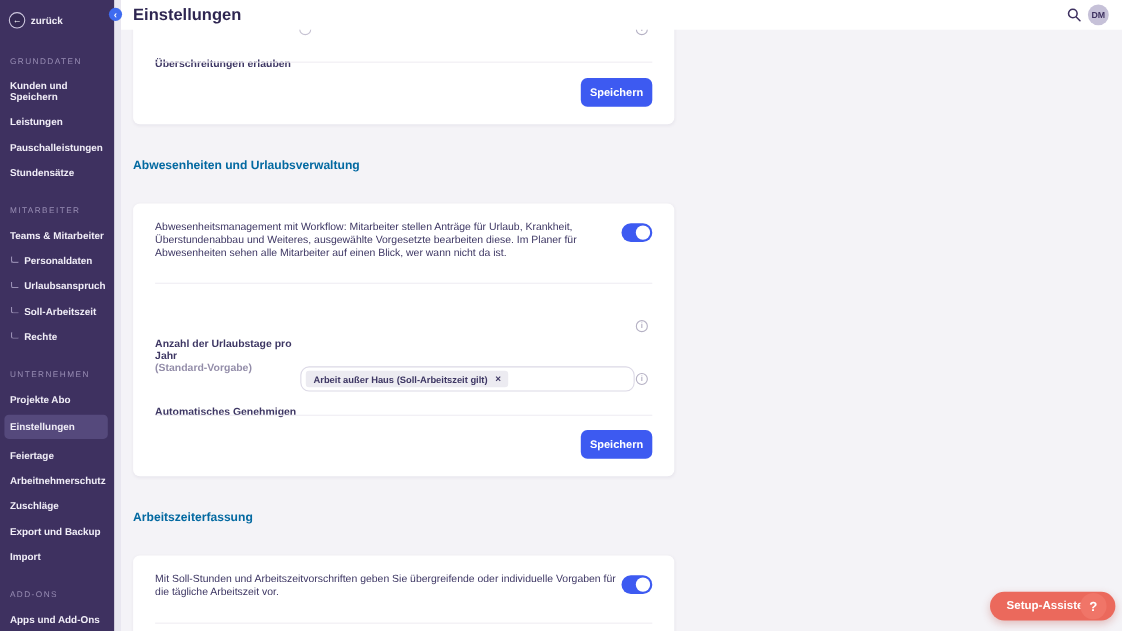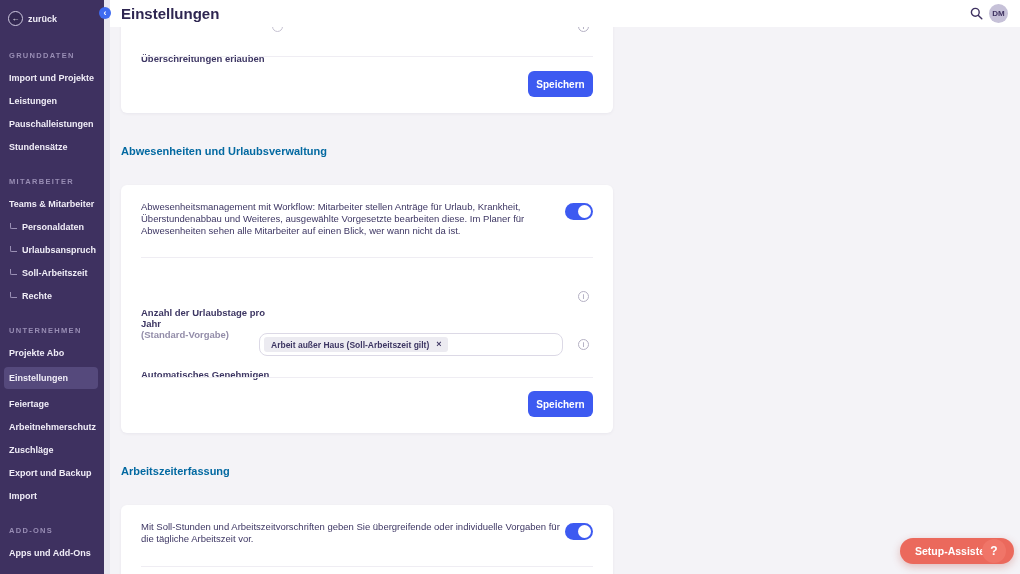--- a/index.html
+++ b/index.html
@@ -5,21 +5,21 @@
   html,body{margin:0;padding:0;background:#F4F3F7;}
   .stage{position:relative;width:1020px;height:574px;background:#F4F3F7;overflow:hidden;
          font-family:"Liberation Sans",sans-serif;-webkit-font-smoothing:antialiased;}
 
   
   .sidebar{position:absolute;left:0;top:0;width:104px;height:574px;background:#3E3160;z-index:15;}
   .logo{font-size:17px;font-weight:700;color:#FFFFFF;padding:5px 0 0 10px;letter-spacing:.2px;}
   .back-row{display:flex;align-items:center;gap:5px;margin:11px 0 0 8px;font-size:9px;font-weight:700;color:#F0EDF7;cursor:pointer;}
   .back-circle{width:13px;height:13px;border:1px solid #CFC9E0;border-radius:50%;background:#332852;color:#FFFFFF;
                font-size:8px;line-height:1;display:flex;align-items:center;justify-content:center;flex:0 0 auto;}
-  .nav-sec{margin:25px 0 0 9px;font-size:7.5px;font-weight:700;letter-spacing:1.3px;color:#988DB4;}
+  .nav-sec{margin:25px 0 0 9px;font-size:7.5px;font-weight:400;letter-spacing:1.3px;color:#988DB4;}
   .nav-item{margin:13px 0 0 9px;font-size:9px;font-weight:700;color:#F0EDF7;display:flex;align-items:center;cursor:pointer;line-height:10px;}
   .nav-item.active{background:#55497C;border-radius:4px;margin-left:4px;margin-top:9px;margin-bottom:-3px;padding:6px 0 6px 5px;width:89px;}
   .lshape{width:6px;height:5px;border-left:1.5px solid #9A90B5;border-bottom:1.5px solid #9A90B5;
           border-bottom-left-radius:2px;display:inline-block;margin:0 5px 3px 1px;flex:0 0 auto;}
   .scroll-strip{position:absolute;left:104px;top:0;width:6px;height:574px;background:#E9E7F0;z-index:16;}
   .collapse-btn{position:absolute;left:99px;top:7px;width:12px;height:12px;border-radius:50%;background:#3F6BF0;color:#fff;
                 font-size:9px;font-weight:700;line-height:1;display:flex;align-items:center;justify-content:center;z-index:20;cursor:pointer;}
 
   
   .topbar{position:absolute;left:110px;top:0;width:910px;height:27px;background:#FFFFFF;z-index:10;}
@@ -33,21 +33,21 @@
   #card1{top:-20px;height:133px;z-index:1;}
   #card2{top:185px;height:248px;}
   #card3{top:505px;height:92px;}
   .divider{position:absolute;left:20px;width:452px;height:1px;background:#EFEDF3;}
   .section-heading{position:absolute;left:121px;font-size:11px;font-weight:700;color:#0369a1;}
   .para{position:absolute;left:20px;font-size:9.5px;line-height:12px;color:#3D3663;}
   .field-label{position:absolute;left:20px;font-size:9.5px;line-height:11px;font-weight:700;color:#3D3663;margin-top:33px;}
   .field-sub{font-weight:700;color:#938DA9;}
   .text-input{position:absolute;left:152px;width:304px;height:24px;box-sizing:border-box;border:1px solid #DCD9E6;border-radius:8px;
               padding:0 0 0 10px;font-family:"Liberation Sans",sans-serif;font-size:10px;font-weight:700;color:#3D3663;background:#fff;}
-  .select-box{position:absolute;left:138px;width:304px;height:23px;box-sizing:border-box;border:1px solid #DCD9E6;border-radius:8px;
+  .select-box{position:absolute;left:152px;width:304px;height:23px;box-sizing:border-box;border:1px solid #DCD9E6;border-radius:8px;
               background:#fff;display:flex;align-items:center;cursor:pointer;}
   .chip{display:inline-flex;align-items:center;gap:7px;background:#ECEBF1;border-radius:3px;height:15px;margin-left:4px;
         padding:0 7px;font-size:8.5px;font-weight:700;color:#3D3663;white-space:nowrap;}
   .chip-x{font-size:9px;font-weight:700;color:#3D3663;cursor:pointer;line-height:1;}
   .save-btn{position:absolute;right:20px;width:65px;height:26px;background:#3D5AF1;border:none;border-radius:6px;color:#fff;
             font-family:"Liberation Sans",sans-serif;font-size:10px;font-weight:700;cursor:pointer;}
   .toggle{position:absolute;width:28px;height:17px;border-radius:9px;background:#3D5AF1;cursor:pointer;}
   .toggle .knob{position:absolute;right:2px;top:2px;width:13px;height:13px;border-radius:50%;background:#fff;}
   .toggle-off-knob{position:absolute;width:11px;height:11px;border-radius:50%;border:1px solid #C6C2D2;background:#fff;box-sizing:border-box;cursor:pointer;}
   .info{position:absolute;width:11px;height:11px;box-sizing:border-box;border:1px solid #B5B1C4;border-radius:50%;color:#B5B1C4;
@@ -66,21 +66,21 @@
 <div class="stage">
 
   <aside class="sidebar">
 
     <div class="back-row">
       <span class="back-circle">←</span>
       <span>zurück</span>
     </div>
 
     <div class="nav-sec">GRUNDDATEN</div>
-    <div class="nav-item">Import und Projekte</div>
+    <div class="nav-item">Kunden und Speichern</div>
     <div class="nav-item">Leistungen</div>
     <div class="nav-item">Pauschalleistungen</div>
     <div class="nav-item">Stundensätze</div>
 
     <div class="nav-sec">MITARBEITER</div>
     <div class="nav-item">Teams &amp; Mitarbeiter</div>
     <div class="nav-item">
       <span class="lshape"></span>
       <span>Personaldaten</span>
     </div>

